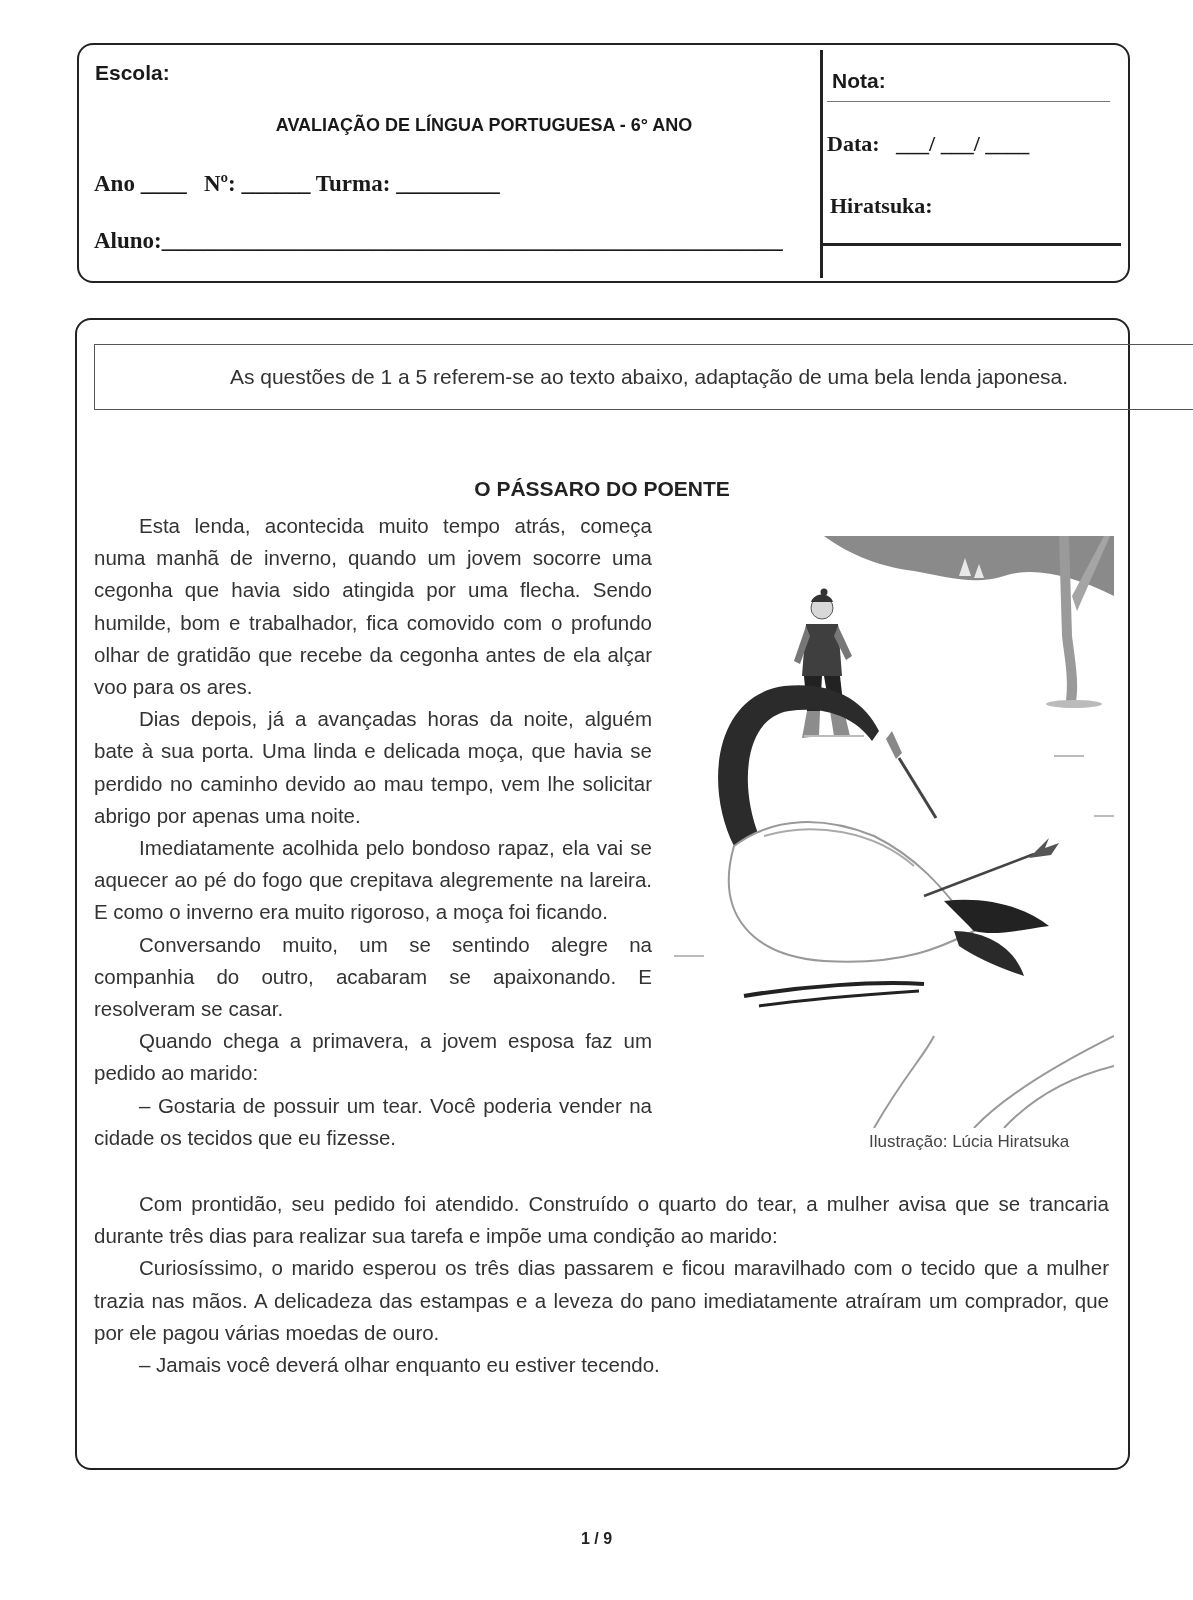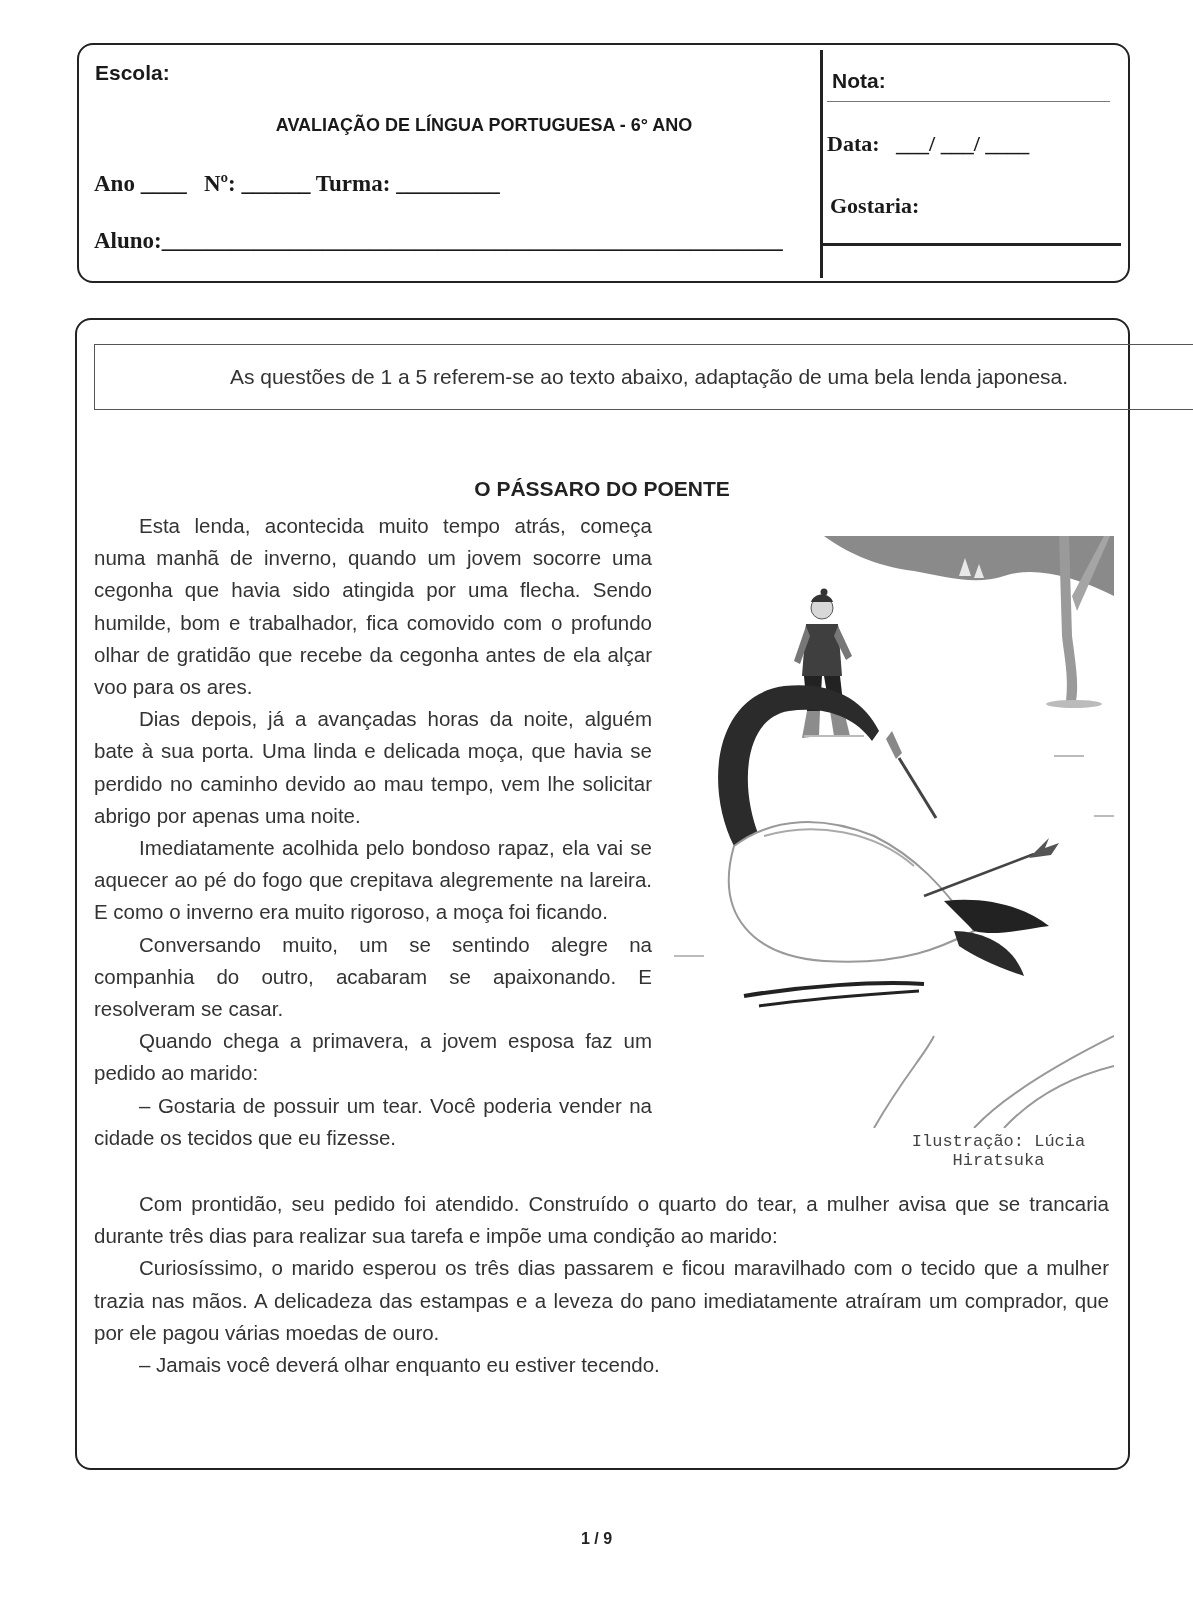--- a/index.html
+++ b/index.html
@@ -1,17 +1,17 @@
 <!DOCTYPE html>
 <html><head>
 <meta charset="utf-8">
 <style>
   html, body { margin:0; padding:0; background:#ffffff; }
   body { width:1193px; height:1600px; position:relative; overflow:hidden; color:#1a1a1a; }
-  .sans { font-family:"Liberation Sans", "DejaVu Sans", sans-serif;text-align:center; }
+  .sans { font-family:"Liberation Sans", "DejaVu Sans", sans-serif; }
   .serif { font-family:"Liberation Serif", "DejaVu Serif", serif; }
 
   
   .header-box { position:absolute; left:77px; top:43px; width:1053px; height:240px; border:2px solid #222; border-radius:16px; box-sizing:border-box; }
   .vdiv { position:absolute; left:741px; top:5px; width:3px; height:228px; background:#222; }
   .h-left { position:absolute; left:0; top:0; width:740px; height:100%; }
   .escola { position:absolute; left:16px; top:16px; font-size:21px; font-weight:bold; }
   .eval-title { position:absolute; left:0; width:770px; text-align:center; top:70px; font-size:18px; font-weight:bold;padding-left:20px; }
   .ano-line { position:absolute; left:15px; top:126px; font-size:23px; font-weight:bold; white-space:pre; }
   .aluno-line { position:absolute; left:15px; top:183px; font-size:23px; font-weight:bold; white-space:pre; }
@@ -27,40 +27,40 @@
   .intro-box { position:absolute; left:17px; top:24px; width:1110px; height:66px; border:1px solid #555; box-sizing:border-box; display:flex; align-items:center; justify-content:center; font-size:21px; color:#333; }
   .story-title { position:absolute; left:0; width:1050px; top:133px; text-align:center; font-size:21px; font-weight:bold; color:#222;margin-top:24px; }
 
   .text-block { position:absolute; font-size:20.5px; line-height:32.2px; color:#333; text-align:justify; }
   .narrow { left:17px; top:190px; width:558px; }
   .wide { left:17px; top:868px; width:1015px; }
   .text-block p { margin:0; text-indent:45px; }
 
   
   .illus { position:absolute; left:597px; top:216px; width:440px; height:592px; }
-  .caption { position:absolute; left:792px; top:812px; font-size:17px; color:#444;font-family:Liberation Mono, monospace; }
+  .caption { position:absolute; left:792px; top:812px; font-size:17px; color:#444; }
 
   .page-num { position:absolute; left:0; width:1193px; top:1506px; text-align:center; font-size:16px; font-weight:bold; color:#222;margin-top:24px; }
 </style>
 </head>
 <body>
 
 <div class="header-box">
   <div class="h-left">
     <div class="escola sans">Escola:</div>
     <div class="eval-title sans">AVALIAÇÃO DE LÍNGUA PORTUGUESA - 6° ANO</div>
     <div class="ano-line serif">Ano ____   Nº: ______ Turma: _________</div>
     <div class="aluno-line serif">Aluno:______________________________________________________</div>
   </div>
   <div class="vdiv"></div>
   <div class="h-right">
     <div class="nota sans">Nota:</div>
     <div class="nota-rule"></div>
     <div class="data serif">Data:   ___/ ___/ ____</div>
-    <div class="professor serif">Gostaria:</div>
+    <div class="professor serif">Hiratsuka:</div>
     <div class="prof-rule"></div>
   </div>
 </div>
 
 <div class="main-box">
   <div class="intro-box sans">
     <span>As questões de 1 a 5 referem-se ao texto abaixo, adaptação de uma bela lenda japonesa.</span>
   </div>
   <div class="story-title sans">O PÁSSARO DO POENTE</div>
 

